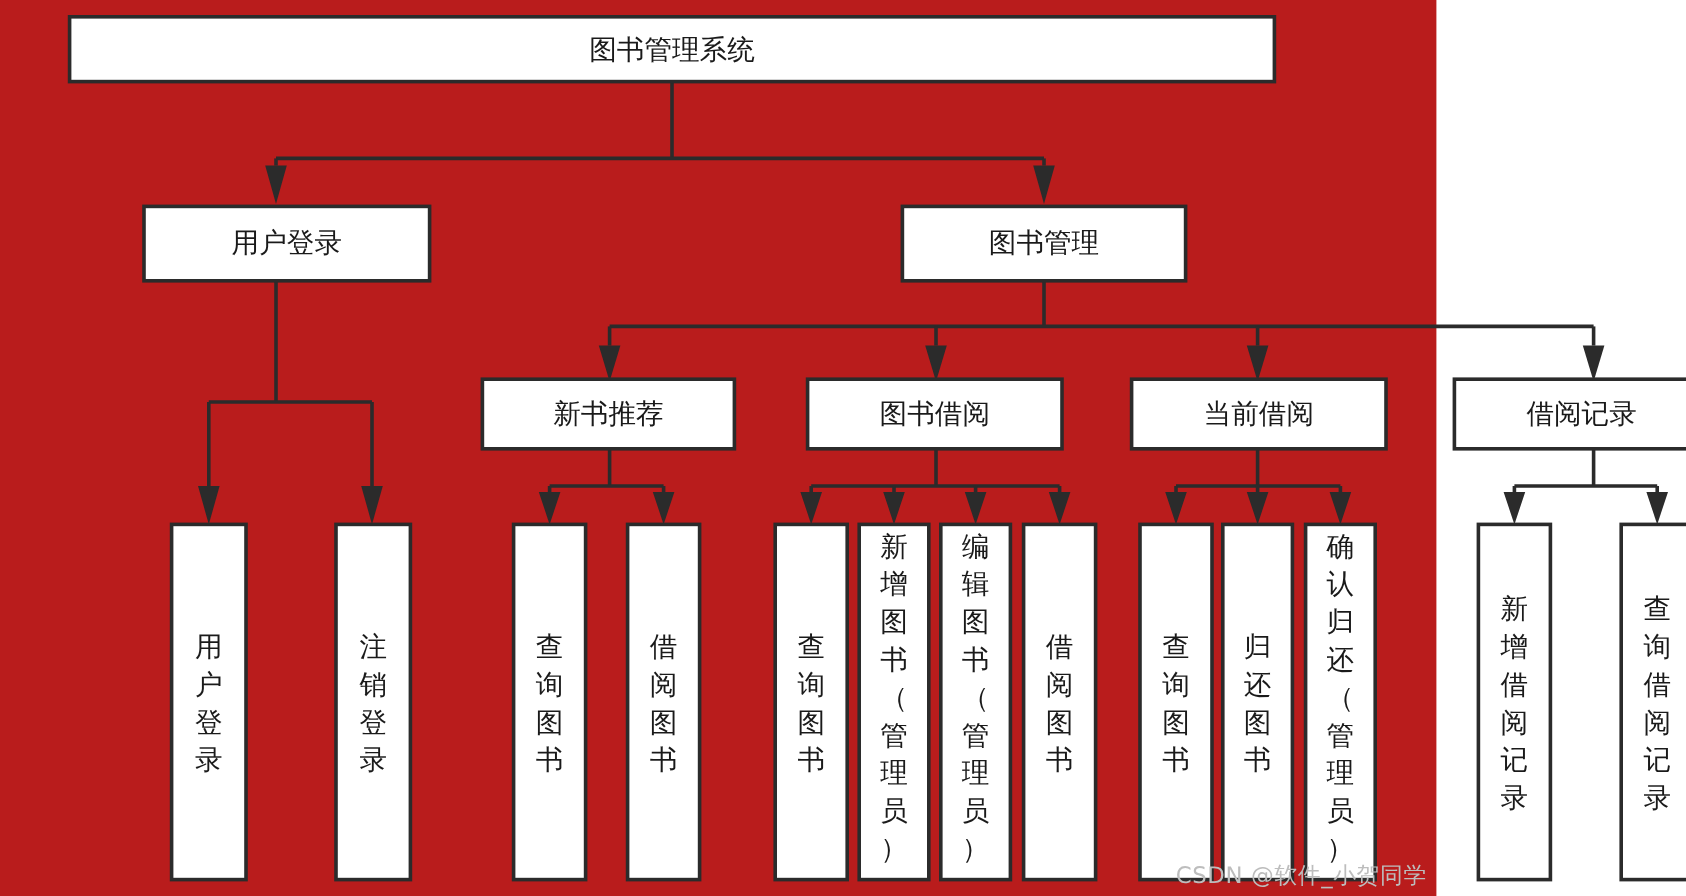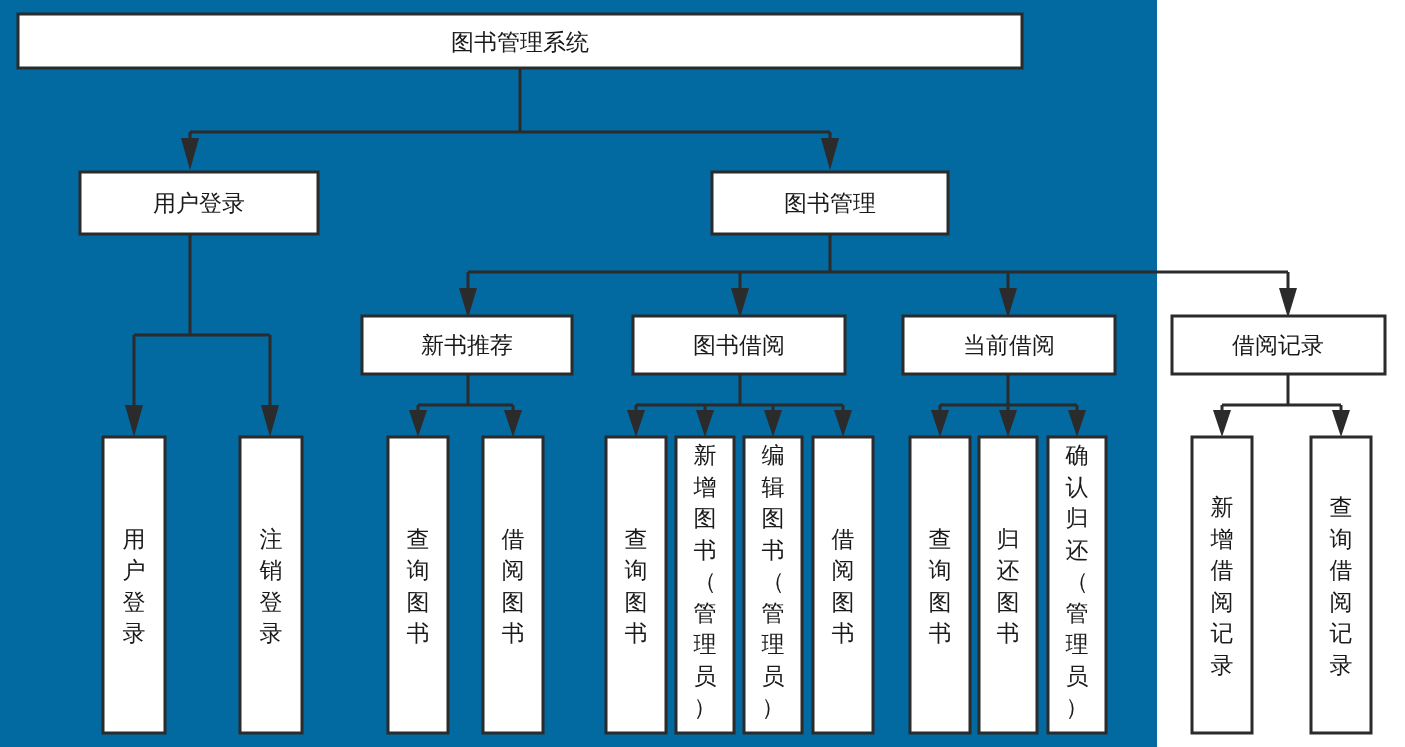--- a/index.html
+++ b/index.html
@@ -1,20 +1,20 @@
 <!DOCTYPE html>
 <html><head>
 <meta charset="utf-8">
 <style>
   html,body{margin:0;padding:0;background:#ffffff;}
   body{
     font-family:"DejaVu Sans","Liberation Sans",sans-serif;
     width:1405px;height:747px;overflow:hidden;
   }
-  #stage{position:relative;width:1157px;height:747px;background:#0369a1;}
+  #stage{position:relative;width:1157px;height:747px;background:#b91c1c;padding-left:40px;}
   svg{display:block;}
   .box-rect{fill:#ffffff;stroke:#2b2b2b;stroke-width:3;}
   .conn{stroke:#2b2b2b;stroke-width:3;fill:none;stroke-linecap:butt;}
   .arrow-head{fill:#2b2b2b;stroke:none;}
   .lbl{
     font-family:"DejaVu Sans","Liberation Sans",sans-serif;
     fill:#1a1a1a;
     font-size:23px;
     text-anchor:middle;
     dominant-baseline:middle;
@@ -199,13 +199,14 @@
     <text class="lbl-v" x="1222" y="0"><tspan x="1222" y="515.1">新</tspan><tspan x="1222" y="546.6">增</tspan><tspan x="1222" y="578.1">借</tspan><tspan x="1222" y="609.6">阅</tspan><tspan x="1222" y="641.1">记</tspan><tspan x="1222" y="672.6">录</tspan></text>
   </g>
 
   <g>
     <rect class="box-rect" x="1311" y="437" width="60" height="296"></rect>
     <text class="lbl-v" x="1341" y="0"><tspan x="1341" y="515.1">查</tspan><tspan x="1341" y="546.6">询</tspan><tspan x="1341" y="578.1">借</tspan><tspan x="1341" y="609.6">阅</tspan><tspan x="1341" y="641.1">记</tspan><tspan x="1341" y="672.6">录</tspan></text>
   </g>
 
 </svg>
 
+<div class="watermark">CSDN @软件_小贺同学</div>
 </div>
 
 </body></html>

